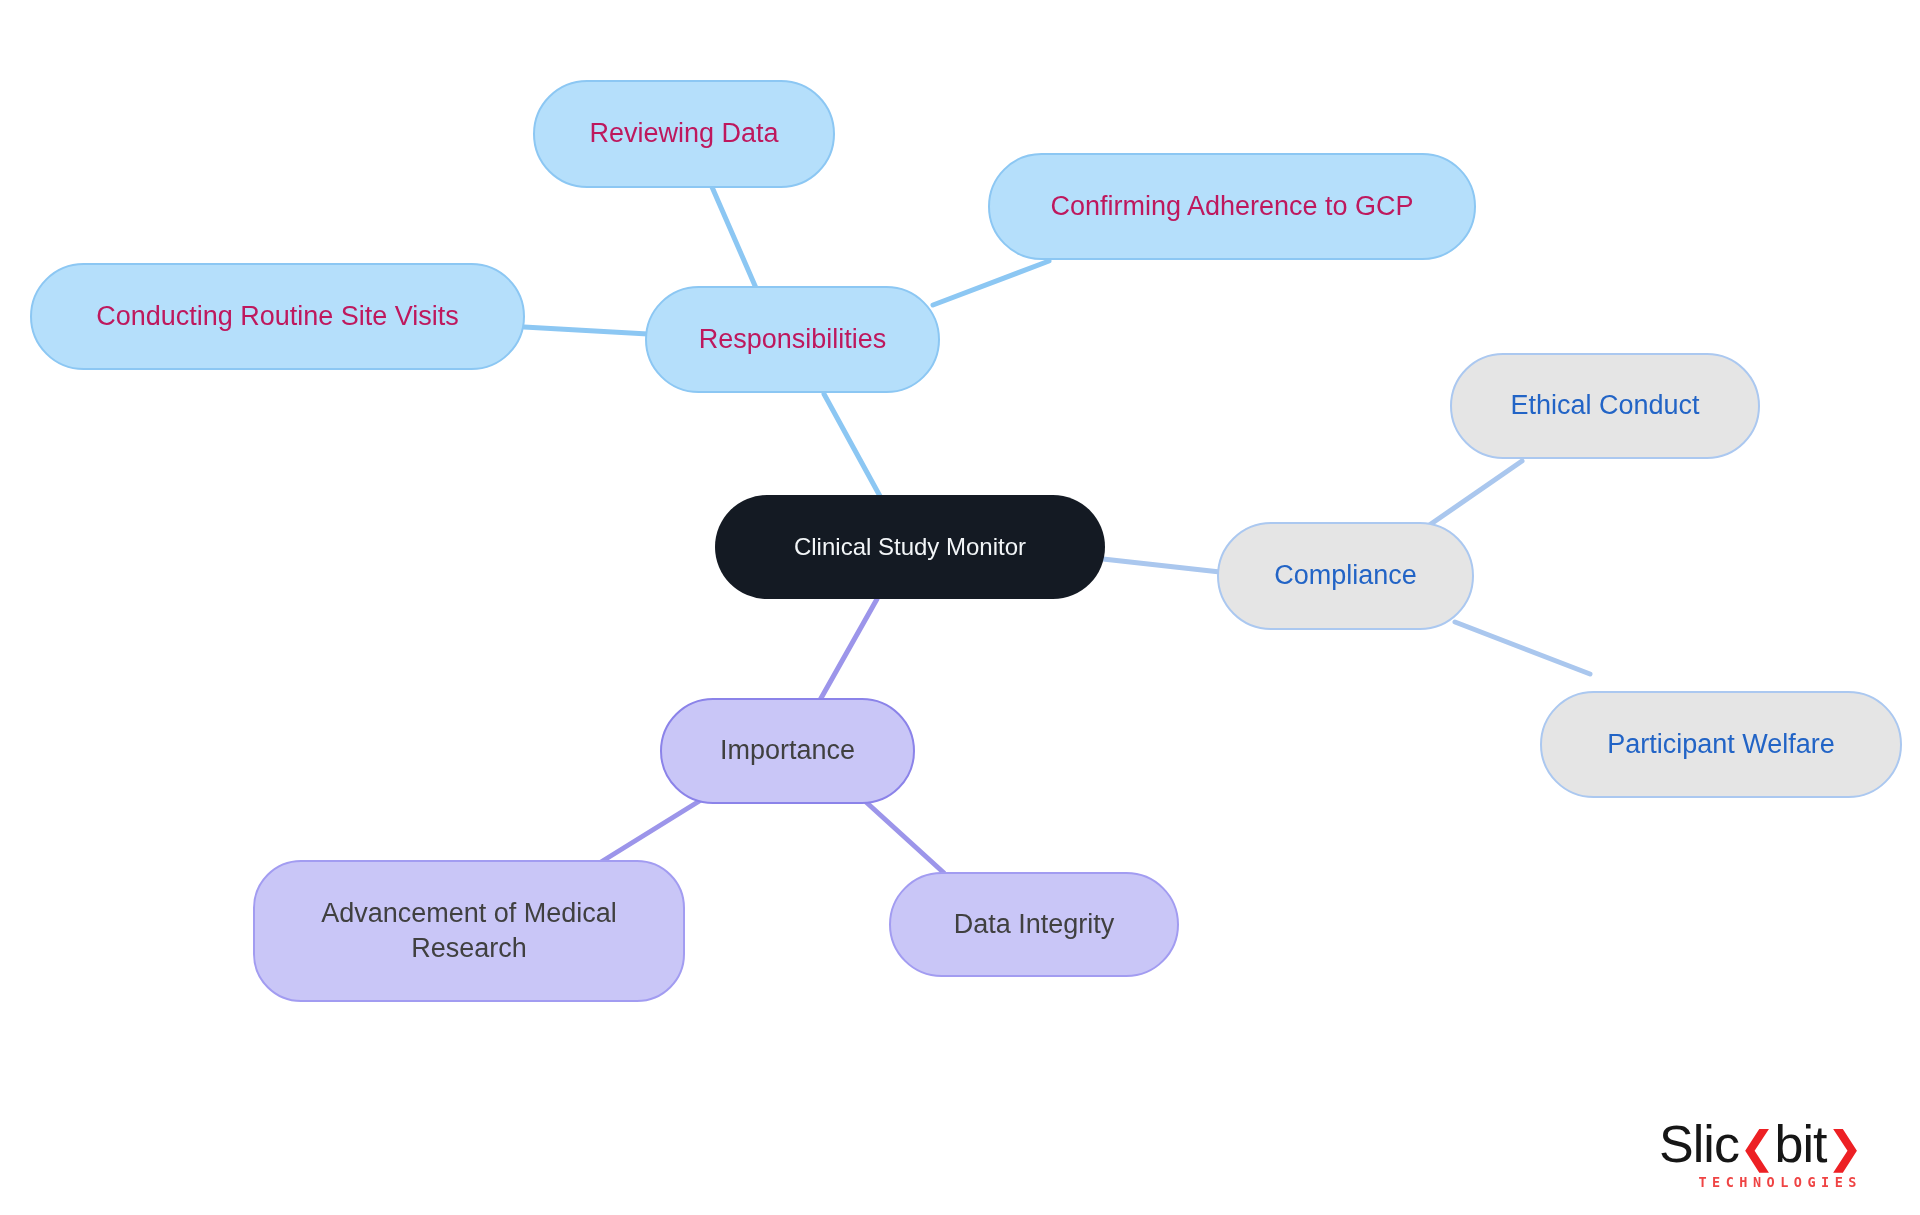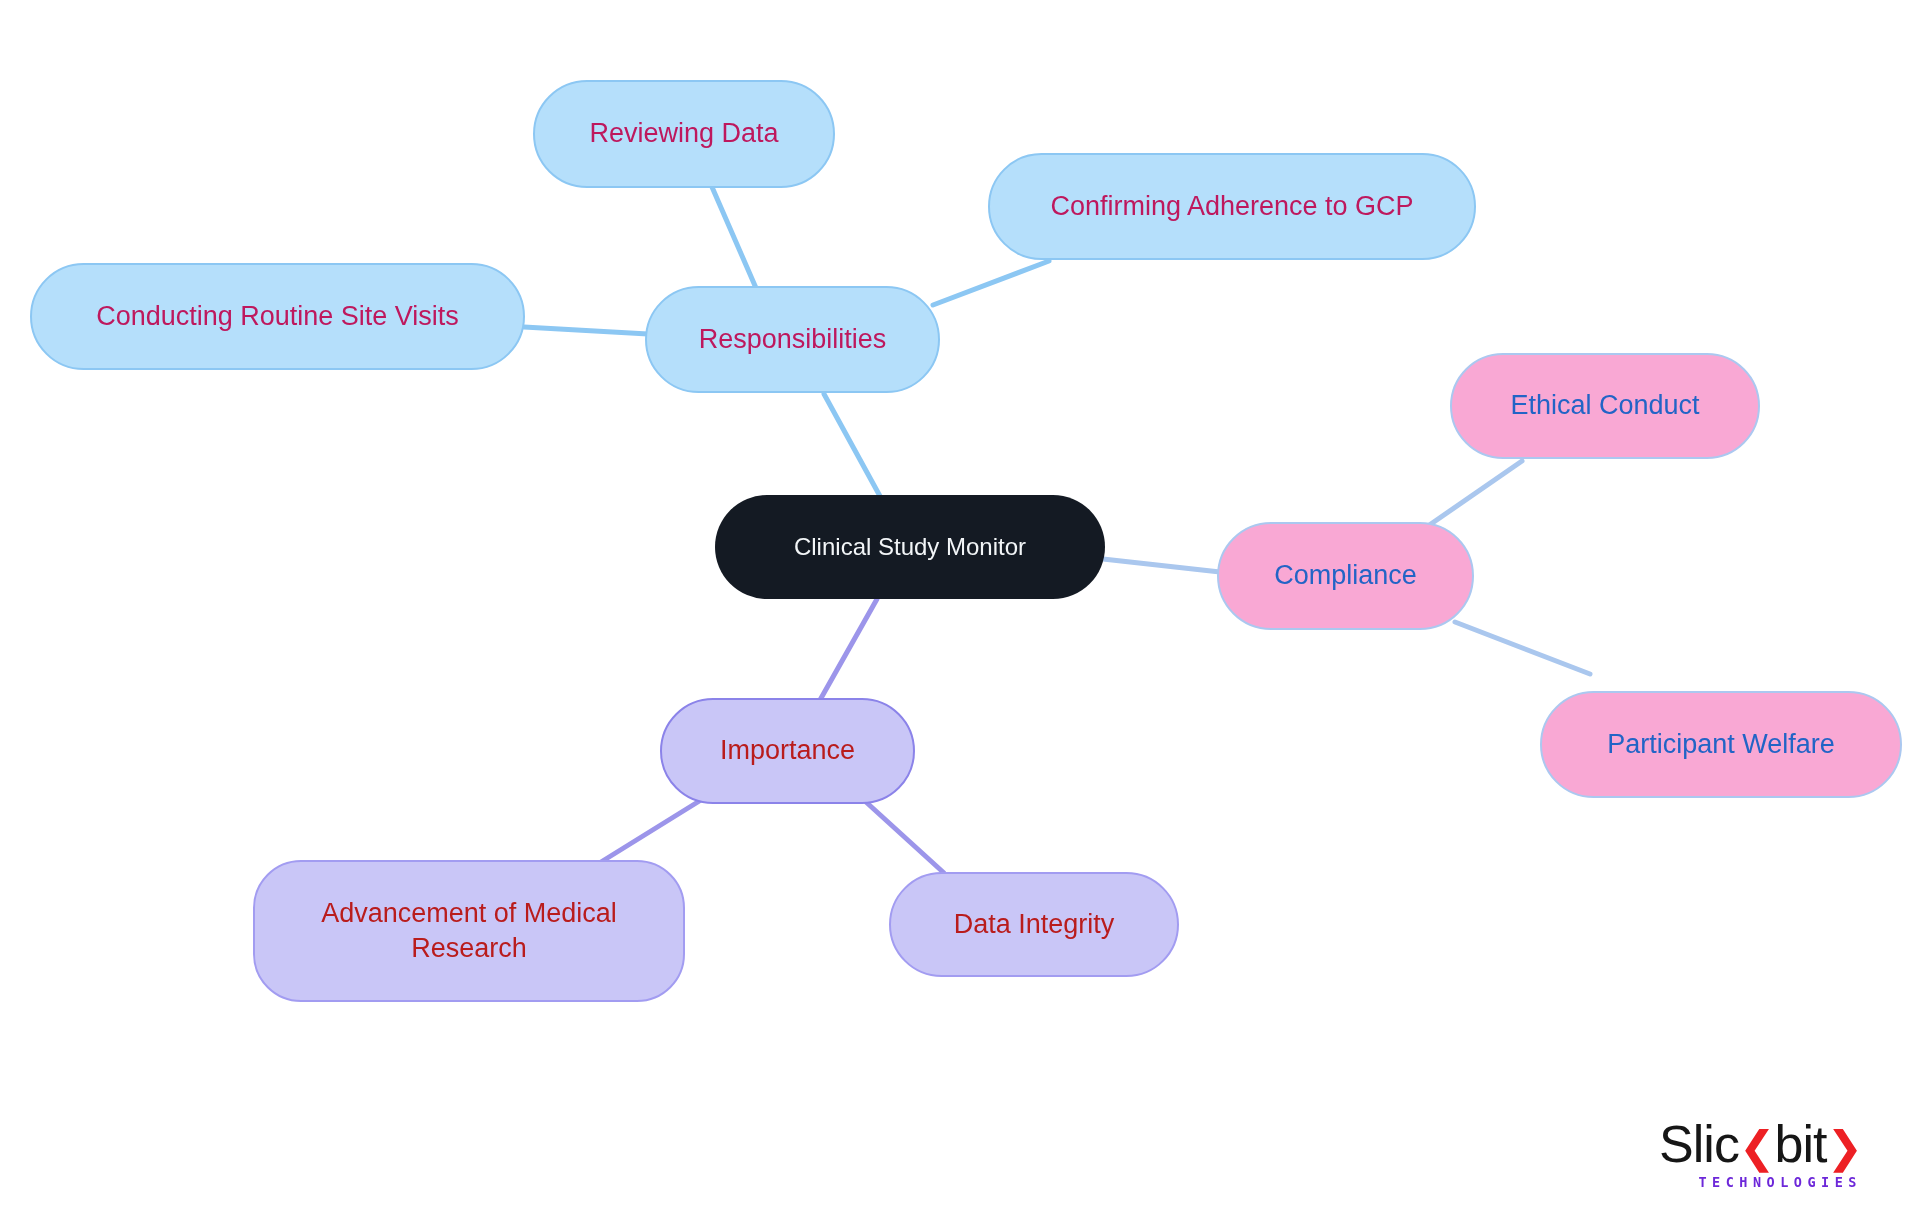--- a/index.html
+++ b/index.html
@@ -49,28 +49,28 @@
     border: none;
     font-size: 24px;
     border-radius: 52px;
   }
   .node--sky {
     background: #b5dffb;
     border-color: #8cc7f3;
     color: #be185d;
   }
   .node--pale {
-    background: #f9a8d4;
+    background: #e5e5e5;
     border-color: #abc8f0;
     color: #2264c6;
   }
   .node--purple {
     background: #c9c6f7;
     border-color: #a29cf1;
-    color: #b91c1c;
+    color: #404040;
   }
   .node--purple-strong {
     border-color: #8b83e9;
   }
 
   
   #node-central        { left: 715px;  top: 495px; width: 390px; height: 104px; }
   #node-responsibilities { left: 645px; top: 286px; width: 295px; height: 107px; }
   #node-reviewing      { left: 533px;  top: 80px;  width: 302px; height: 108px; }
   #node-gcp            { left: 988px;  top: 153px; width: 488px; height: 107px; }
@@ -99,21 +99,21 @@
     color: #ed2024;
     font-family: "DejaVu Sans", sans-serif;
     font-size: 0.84em;
   }
   .logo-sub {
     margin-top: 4px;
     font-family: "DejaVu Sans Mono", "Liberation Mono", monospace;
     font-size: 13.5px;
     font-weight: 700;
     letter-spacing: 5.5px;
-    color: #6d28d9;
+    color: #ef4444;
   }
 </style>
 </head>
 <body>
 
 <div class="canvas">
 
   <svg class="edges" width="1920" height="1215" viewBox="0 0 1920 1215" xmlns="http://www.w3.org/2000/svg">
     <line class="edge edge--sky" x1="824" y1="394" x2="881" y2="498"></line>
     <line class="edge edge--sky" x1="712" y1="187" x2="756" y2="288"></line>

